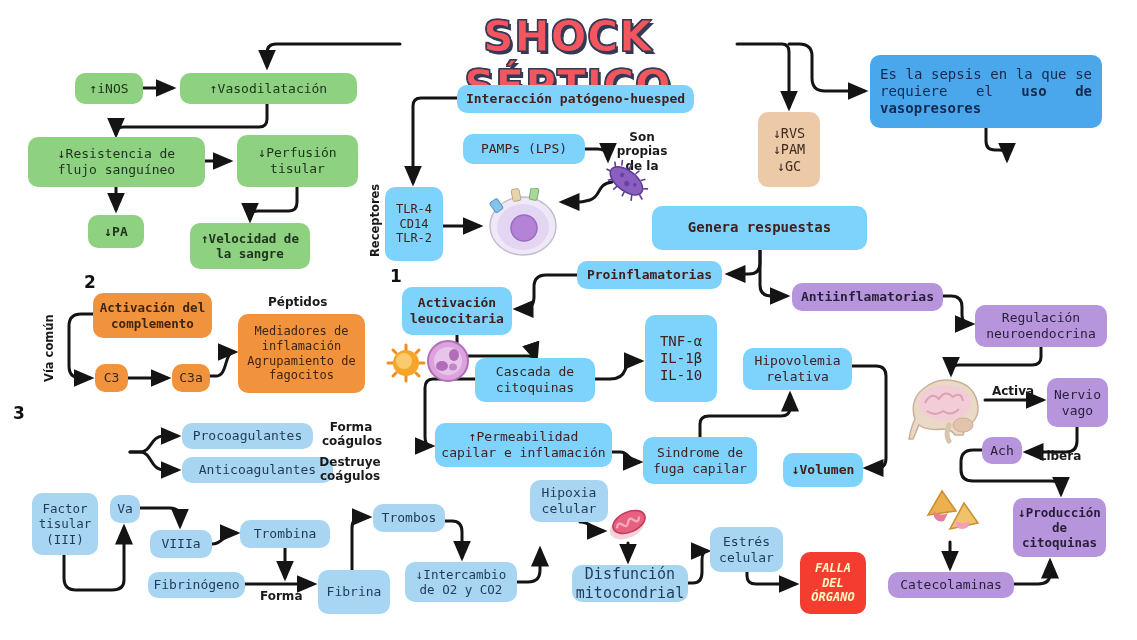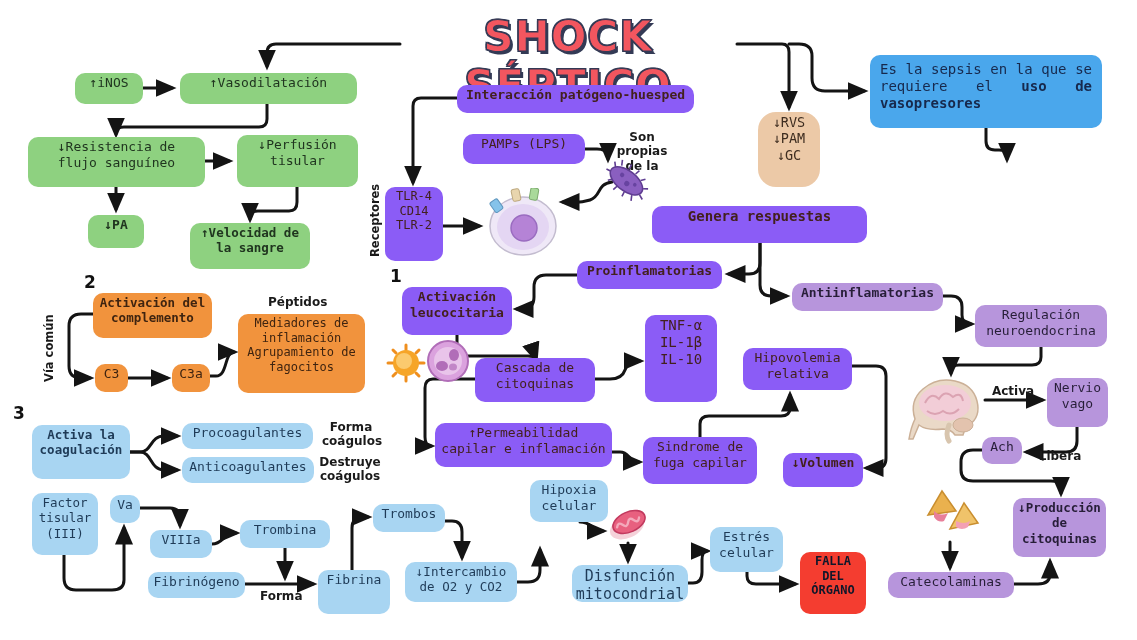--- a/index.html
+++ b/index.html
@@ -1,29 +1,29 @@
 <!DOCTYPE html>
 <html><head>
 <meta charset="utf-8">
 <style>
   html,body{margin:0;padding:0;background:#ffffff;}
   #canvas{position:relative;width:1137px;height:640px;background:#ffffff;overflow:hidden;
           font-family:"DejaVu Sans", sans-serif;}
-  .box{position:absolute;border-radius:10px;display:flex;justify-content:center;
+  .box{position:absolute;border-radius:10px;display:flex;align-items:center;justify-content:center;
        text-align:center;font-family:"DejaVu Sans Mono", monospace;font-size:13px;line-height:1.22;
        white-space:pre-line;padding:2px 6px;box-sizing:border-box;}
   .bold{font-weight:bold;}
   .green{background:#8ed180;color:#20351f;}
-  .red{background:#8b5cf6;color:#43201e;}
+  .red{background:#7dd3fc;color:#43201e;}
   .orange{background:#f1933d;color:#3f2410;}
   .lblue{background:#a8d5f2;color:#1f3b57;}
   .bblue{background:#4aa7ec;color:#17294d;}
   .tan{background:#ecc9a7;color:#3e2d20;}
   .purple{background:#b795dc;color:#271e38;}
-  .bred{background:#f43d30;color:#0f172a;}
+  .bred{background:#f43d30;color:#fef9c3;font-style:italic;}
   .lbl{position:absolute;font-family:"DejaVu Sans", sans-serif;font-weight:700;color:#1a1a1a;
        font-size:12px;line-height:1.2;text-align:center;white-space:pre-line;}
   .num{position:absolute;font-family:"DejaVu Sans", sans-serif;font-weight:800;color:#111;
        font-size:17px;}
   .vlabel{position:absolute;font-family:"DejaVu Sans", sans-serif;font-weight:700;color:#1a1a1a;
           font-size:11.5px;transform:rotate(-90deg);transform-origin:center;white-space:nowrap;}
   .jtext{display:block;text-align:justify;width:100%;}
   #title{position:absolute;left:386px;top:12px;width:364px;text-align:center;
          font-family:"DejaVu Sans", sans-serif;font-weight:800;font-size:42px;letter-spacing:1px;
          color:#f2565f;-webkit-text-stroke:1px #333a55;
@@ -104,21 +104,21 @@
 la sangre</div>
 
   <div class="box red bold" style="left:457px;top:85px;width:237px;height:28px;">Interacción patógeno-huesped</div>
   <div class="box red" style="left:455px;top:134px;width:122px;height:30px;margin-left:8px;">PAMPs (LPS)</div>
   <div class="lbl" style="left:604px;top:130px;width:76px;">Son propias
 de la</div>
   <div class="vlabel" style="left:340px;top:215px;width:70px;">Receptores</div>
   <div class="box red" style="left:385px;top:187px;width:58px;height:74px;font-size:12px;">TLR-4
 CD14
 TLR-2</div>
-  <div class="box red bold" style="left:652px;top:206px;width:215px;height:37px;font-size:14px;">Genera respuestas</div>
+  <div class="box red bold" style="left:652px;top:206px;width:215px;height:44px;font-size:14px;">Genera respuestas</div>
   <div class="box red bold" style="left:577px;top:261px;width:145px;height:28px;">Proinflamatorias</div>
   <div class="box purple bold" style="left:792px;top:283px;width:151px;height:28px;">Antiinflamatorias</div>
 
   <svg class="icon" style="left:600px;top:157px;" width="52" height="52" viewBox="0 0 52 52">
     <g transform="rotate(38 26 26)" stroke="#5f3d91">
       <g stroke-width="1.6">
         <line x1="8" y1="20" x2="4" y2="16"></line>
           <line x1="12" y1="15" x2="9" y2="10"></line>
           <line x1="20" y1="13" x2="19" y2="8"></line>
         <line x1="28" y1="13" x2="29" y2="8"></line>
@@ -143,21 +143,21 @@
     <ellipse cx="39" cy="39" rx="26" ry="23" fill="#e4d6f3" stroke="none"></ellipse>
     <circle cx="40" cy="40" r="13" fill="#b583d6" stroke="#9a6cc0" stroke-width="1.5"></circle>
     <rect x="8" y="12" width="9" height="12" rx="2" fill="#85c3ea" stroke="#5f97bf" transform="rotate(-35 12 18)"></rect>
     <rect x="28" y="1" width="8" height="12" rx="2" fill="#e8d5ae" stroke="#bda87e" transform="rotate(-12 32 7)"></rect>
     <rect x="46" y="0" width="8" height="12" rx="2" fill="#a9d99a" stroke="#7cab6d" transform="rotate(10 50 6)"></rect>
   </svg>
 
   <div class="box bblue" style="left:870px;top:55px;width:232px;height:73px;font-size:14px;padding:6px 10px;text-align:left;">
     <span class="jtext"><span>Es la sepsis en la que se requiere el </span><b>uso de vasopresores</b></span>
   </div>
-  <div class="box tan" style="left:758px;top:112px;width:62px;height:75px;font-size:13.5px;border-radius:18px;">↓RVS
+  <div class="box tan" style="left:758px;top:112px;width:62px;height:75px;font-size:13.5px;">↓RVS
 ↓PAM
 ↓GC</div>
 
   <div class="num" style="left:390px;top:266px;">1</div>
   <div class="box red bold" style="left:402px;top:287px;width:110px;height:48px;">Activación
 leucocitaria</div>
   <div class="box red" style="left:475px;top:358px;width:120px;height:44px;">Cascada de
 citoquinas</div>
   <div class="box red" style="left:645px;top:315px;width:72px;height:87px;font-size:14px;">TNF-α
 IL-1β
@@ -198,24 +198,22 @@
 complemento</div>
   <div class="lbl" style="left:268px;top:295px;width:56px;">Péptidos</div>
   <div class="box orange" style="left:238px;top:314px;width:127px;height:79px;font-size:12px;">Mediadores de
 inflamación
 Agrupamiento de
 fagocitos</div>
   <div class="box orange" style="left:95px;top:364px;width:33px;height:28px;">C3</div>
   <div class="box orange" style="left:172px;top:364px;width:38px;height:28px;">C3a</div>
 
   <div class="num" style="left:13px;top:403px;">3</div>
-  <div class="box lblue bold" style="left:32px;top:425px;width:98px;height:54px;font-size:12.5px;">Activa la
-coagulación</div>
   <div class="box lblue" style="left:182px;top:423px;width:131px;height:26px;">Procoagulantes</div>
-  <div class="box lblue" style="left:182px;top:457px;width:132px;height:26px;">Anticoagulantes</div>
+  <div class="box lblue" style="left:182px;top:457px;width:151px;height:26px;">Anticoagulantes</div>
   <div class="lbl" style="left:322px;top:420px;width:58px;">Forma
 coágulos</div>
   <div class="lbl" style="left:318px;top:455px;width:64px;">Destruye
 coágulos</div>
 
   <div class="box lblue" style="left:32px;top:493px;width:66px;height:62px;font-size:12.5px;">Factor
 tisular
 (III)</div>
   <div class="box lblue" style="left:110px;top:495px;width:30px;height:28px;">Va</div>
   <div class="box lblue" style="left:150px;top:530px;width:62px;height:28px;">VIIIa</div>

